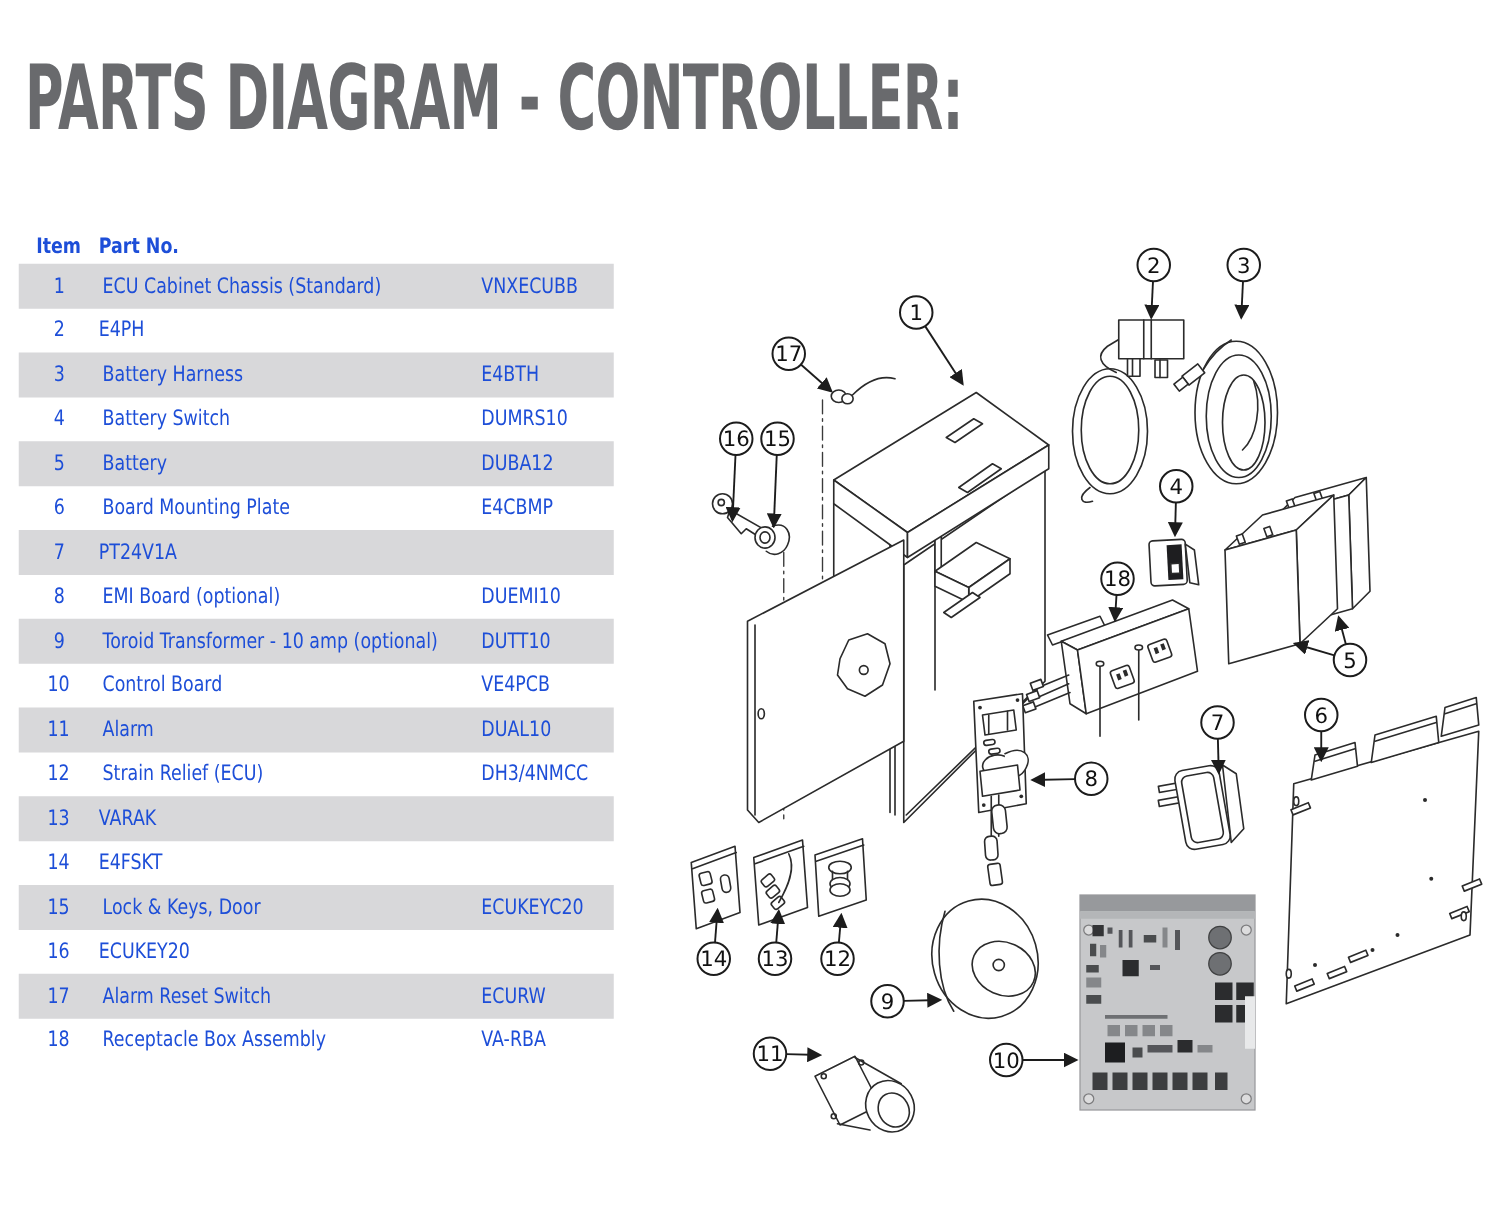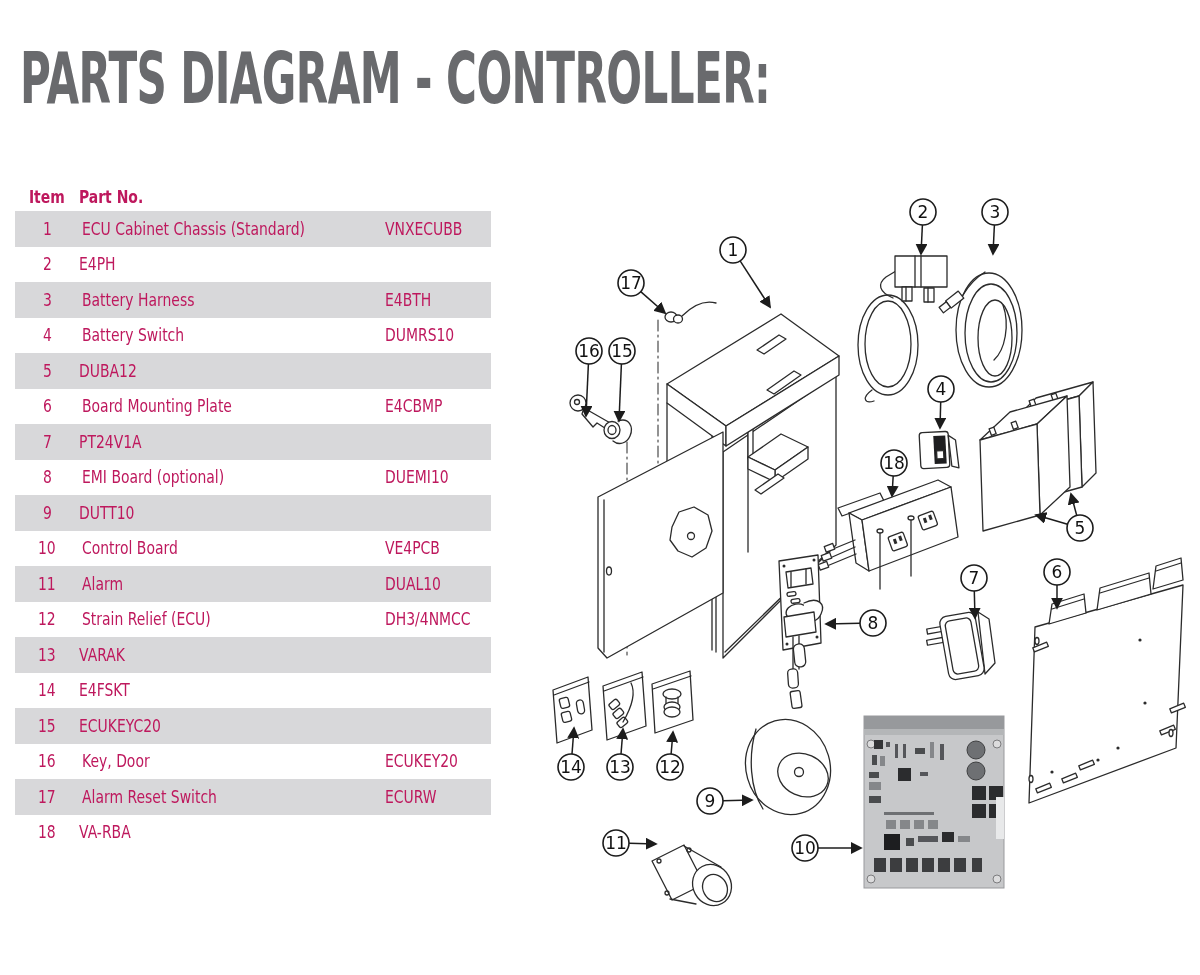--- a/index.html
+++ b/index.html
@@ -2,21 +2,21 @@
 <html><head>
 <meta charset="utf-8">
 <style>
   html,body{margin:0;padding:0}
   body{width:1200px;height:975px;background:#fff;position:relative;overflow:hidden;
        font-family:"DejaVu Sans",sans-serif}
   .page-title{position:absolute;left:20px;top:42px;font-weight:700;font-size:72px;
        line-height:72px;color:#696a6d;letter-spacing:-1px;white-space:nowrap;
        transform:scaleX(.585);transform-origin:0 0;
        font-family:"DejaVu Sans",sans-serif}
-  .parts-table{position:absolute;left:15px;top:182px;width:476px;color:#be185d}
+  .parts-table{position:absolute;left:15px;top:182px;width:476px;color:#1d4ed8}
   .thead,.trow{display:grid;grid-template-columns:64px 306px 106px;align-items:center}
   .thead{height:29px;font-weight:700;font-size:17px}
   .trow{height:35.5px;font-size:17px}
   .trow.shade{background:#d8d8da}
   .cell-item{text-align:center}
   .cell-desc{padding-left:3px}
   .cond{display:inline-block;transform:scaleX(.82);transform-origin:0 50%;white-space:nowrap}
   .cell-item .cond{transform-origin:50% 50%}
   #diagram{position:absolute;left:0;top:0}
   .art *{stroke:#2b2b2b;stroke-width:1.3;fill:none;stroke-linejoin:round;stroke-linecap:round}
@@ -53,38 +53,40 @@
         <div class="tcell cell-desc"><span class="cond">Battery Harness</span></div>
         <div class="tcell cell-part"><span class="cond">E4BTH</span></div>
       </div>
       <div class="trow">
         <div class="tcell cell-item"><span class="cond">4</span></div>
         <div class="tcell cell-desc"><span class="cond">Battery Switch</span></div>
         <div class="tcell cell-part"><span class="cond">DUMRS10</span></div>
       </div>
       <div class="trow shade">
         <div class="tcell cell-item"><span class="cond">5</span></div>
+        <div class="tcell cell-desc"><span class="cond">Battery</span></div>
         <div class="tcell cell-part"><span class="cond">DUBA12</span></div>
       </div>
       <div class="trow">
         <div class="tcell cell-item"><span class="cond">6</span></div>
         <div class="tcell cell-desc"><span class="cond">Board Mounting Plate</span></div>
         <div class="tcell cell-part"><span class="cond">E4CBMP</span></div>
       </div>
       <div class="trow shade">
         <div class="tcell cell-item"><span class="cond">7</span></div>
         <div class="tcell cell-part"><span class="cond">PT24V1A</span></div>
       </div>
       <div class="trow">
         <div class="tcell cell-item"><span class="cond">8</span></div>
         <div class="tcell cell-desc"><span class="cond">EMI Board (optional)</span></div>
         <div class="tcell cell-part"><span class="cond">DUEMI10</span></div>
       </div>
       <div class="trow shade">
         <div class="tcell cell-item"><span class="cond">9</span></div>
+        <div class="tcell cell-desc"><span class="cond">Toroid Transformer - 10 amp (optional)</span></div>
         <div class="tcell cell-part"><span class="cond">DUTT10</span></div>
       </div>
       <div class="trow">
         <div class="tcell cell-item"><span class="cond">10</span></div>
         <div class="tcell cell-desc"><span class="cond">Control Board</span></div>
         <div class="tcell cell-part"><span class="cond">VE4PCB</span></div>
       </div>
       <div class="trow shade">
         <div class="tcell cell-item"><span class="cond">11</span></div>
         <div class="tcell cell-desc"><span class="cond">Alarm</span></div>
@@ -98,34 +100,35 @@
       <div class="trow shade">
         <div class="tcell cell-item"><span class="cond">13</span></div>
         <div class="tcell cell-part"><span class="cond">VARAK</span></div>
       </div>
       <div class="trow">
         <div class="tcell cell-item"><span class="cond">14</span></div>
         <div class="tcell cell-part"><span class="cond">E4FSKT</span></div>
       </div>
       <div class="trow shade">
         <div class="tcell cell-item"><span class="cond">15</span></div>
+        <div class="tcell cell-desc"><span class="cond">Lock &amp; Keys, Door</span></div>
         <div class="tcell cell-part"><span class="cond">ECUKEYC20</span></div>
       </div>
       <div class="trow">
         <div class="tcell cell-item"><span class="cond">16</span></div>
-        <div class="tcell cell-desc"><span class="cond">Key, Door</span></div>
         <div class="tcell cell-part"><span class="cond">ECUKEY20</span></div>
       </div>
       <div class="trow shade">
         <div class="tcell cell-item"><span class="cond">17</span></div>
         <div class="tcell cell-desc"><span class="cond">Alarm Reset Switch</span></div>
         <div class="tcell cell-part"><span class="cond">ECURW</span></div>
       </div>
       <div class="trow">
         <div class="tcell cell-item"><span class="cond">18</span></div>
+        <div class="tcell cell-desc"><span class="cond">Receptacle Box Assembly</span></div>
         <div class="tcell cell-part"><span class="cond">VA-RBA</span></div>
       </div>
     </div>
 </div>
 
 <svg id="diagram" width="1200" height="975" viewBox="0 0 1200 975">
   <defs>
     <marker id="arrowhead" viewBox="0 0 10 10" refX="8.5" refY="5" markerWidth="8" markerHeight="8" orient="auto-start-reverse">
       <path d="M0,0 L10,5 L0,10 Z" fill="#1c1c1c"></path>
     </marker>

